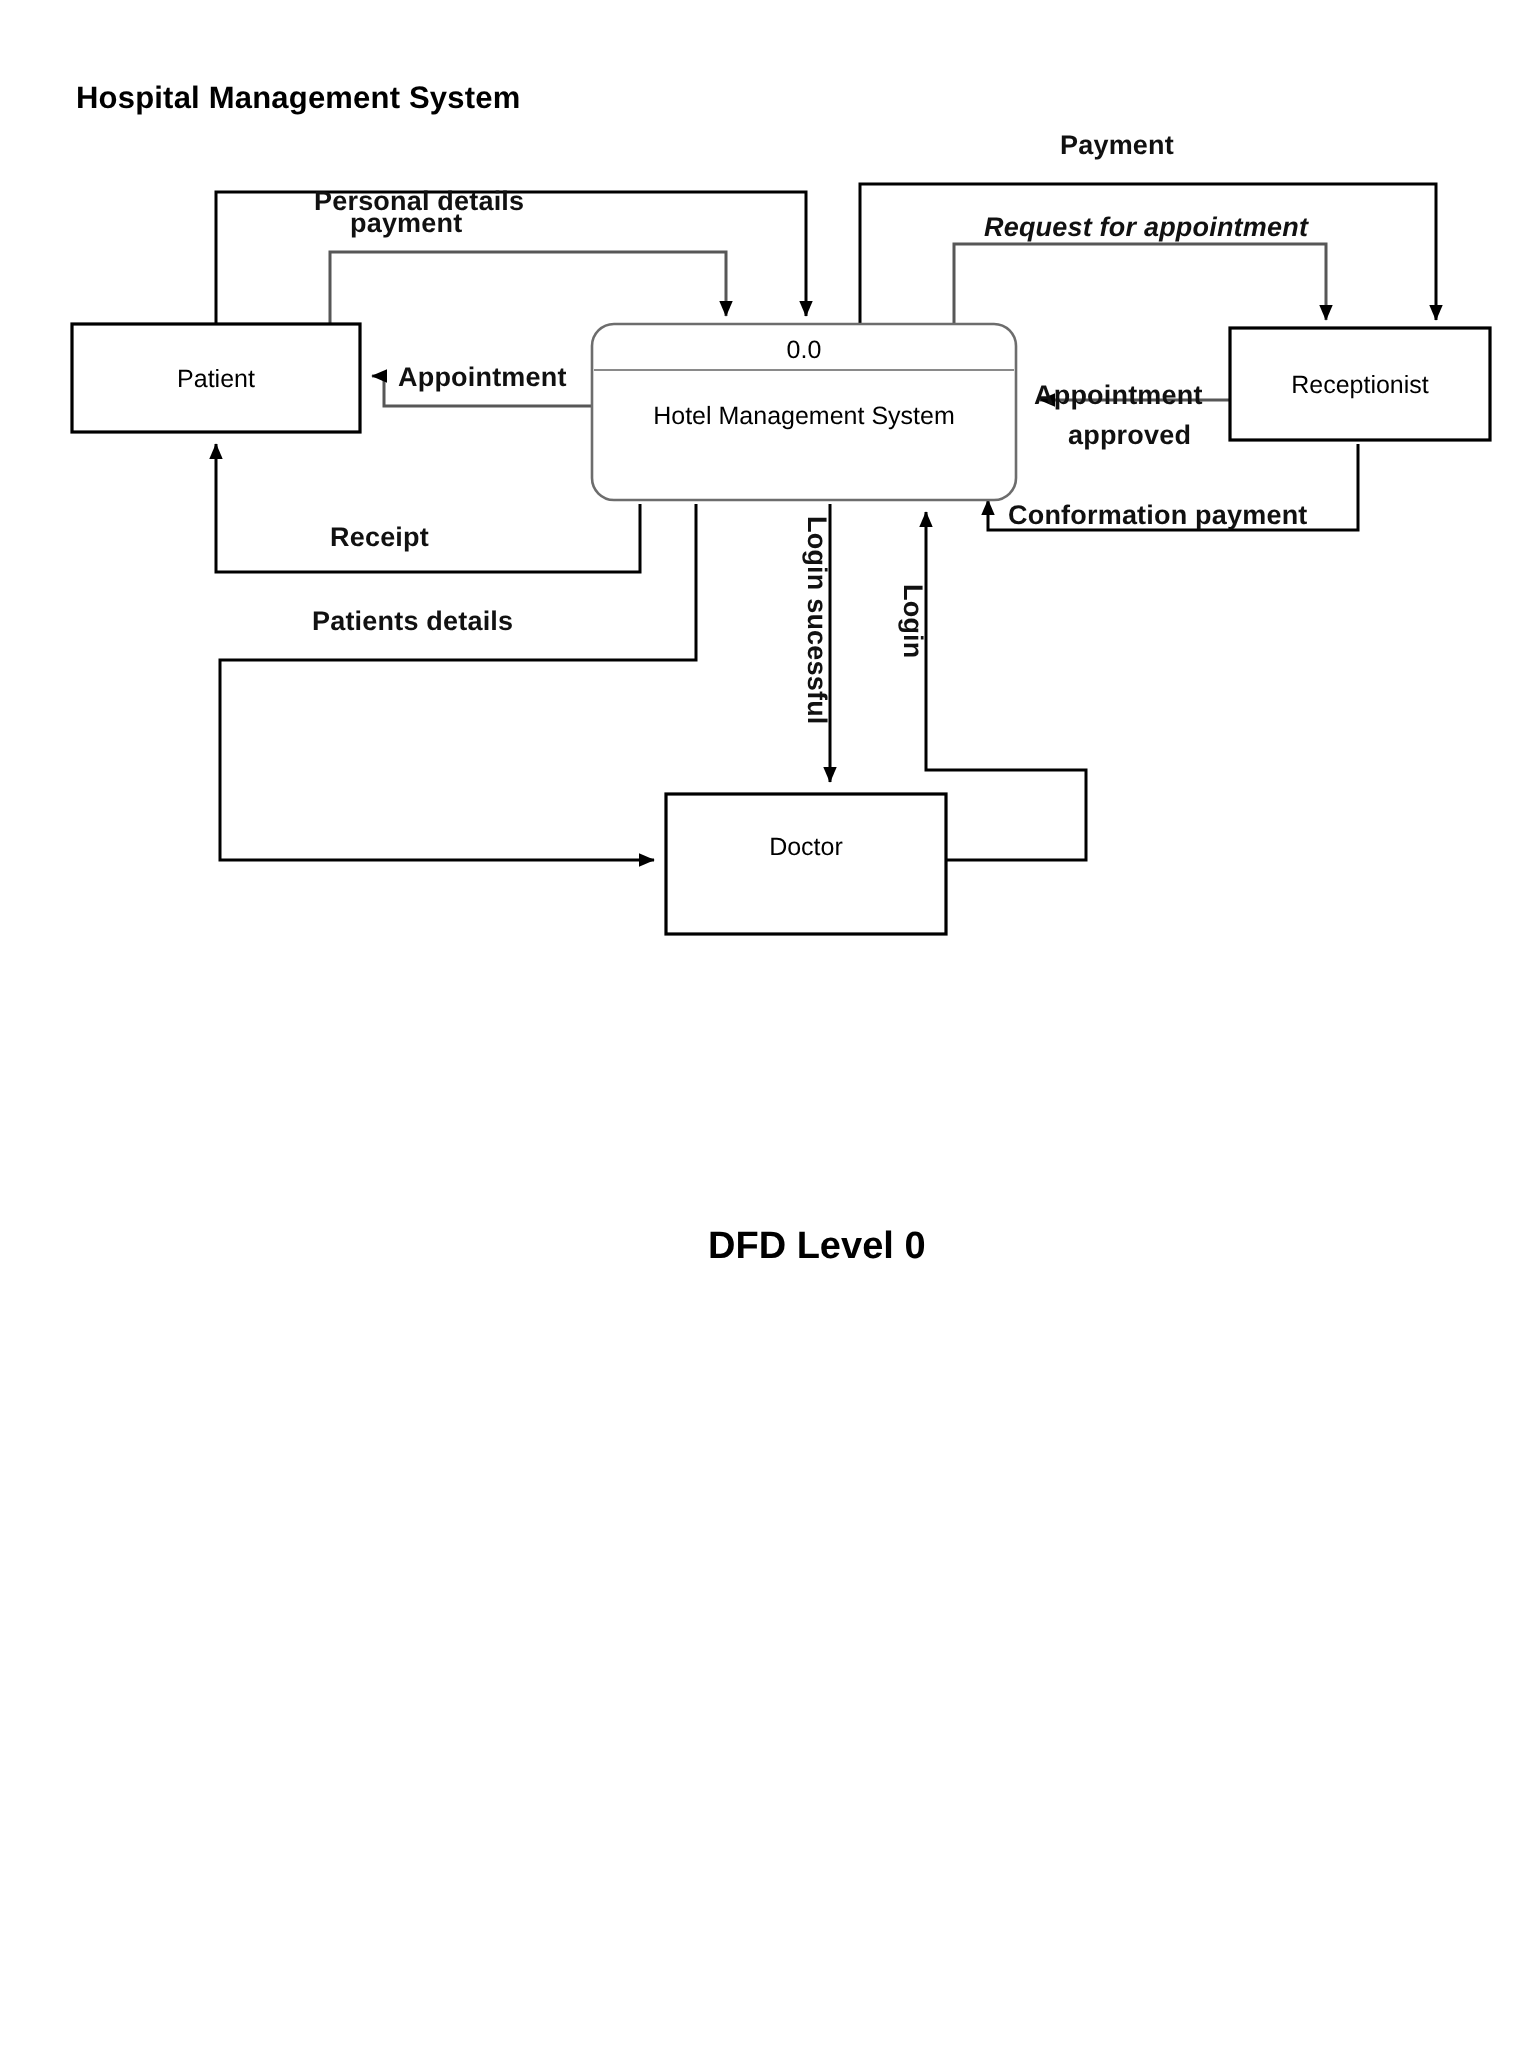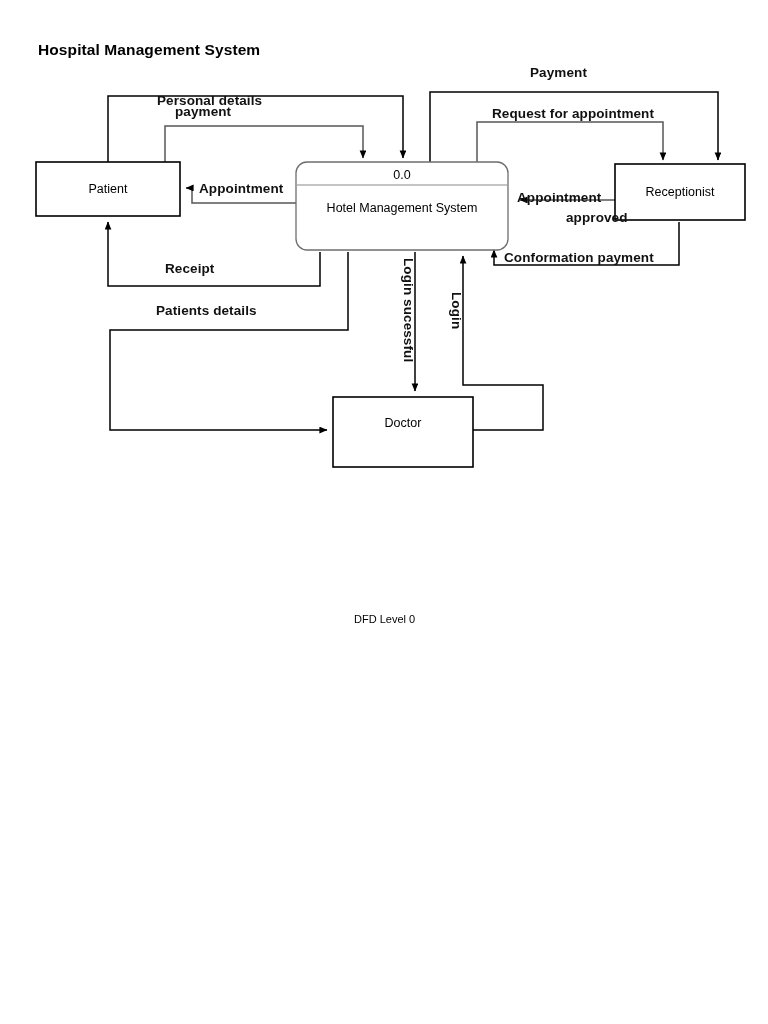--- a/index.html
+++ b/index.html
@@ -28,22 +28,22 @@
     top: 41px;
     font-size: 15.5px;
     font-weight: bold;
     letter-spacing: 0.1px;
     white-space: nowrap;
   }
   .footer-title {
     position: absolute;
     left: 354px;
     top: 613px;
-    font-size: 11px;
-    font-weight: normal;
+    font-size: 19px;
+    font-weight: bold;
     white-space: nowrap;
   }
   svg.diagram {
     position: absolute;
     left: 0;
     top: 0;
     width: 768px;
     height: 1024px;
     overflow: visible;
   }
@@ -164,25 +164,25 @@
   <div class="flow-label" style="left:175px; top:104px;">payment</div>
 
   <div class="flow-label" style="left:199px; top:181px;">Appointment</div>
 
   <div class="flow-label" style="left:165px; top:261px;">Receipt</div>
 
   <div class="flow-label" style="left:132px; top:303px;margin-left:24px;">Patients details</div>
 
   <div class="flow-label" style="left:530px; top:65px;">Payment</div>
 
-  <div class="flow-label" style="left:492px; top:106px;">Request for appointment</div>
+  <div class="flow-label" style="left:492px; top:106px;font-style:italic;">Request for appointment</div>
 
   <div class="flow-label" style="left:517px; top:190px;">Appointment</div>
 
-  <div class="flow-label" style="left:534px; top:210px;margin-left:32px;">approved</div>
+  <div class="flow-label" style="left:534px; top:210px;">approved</div>
 
   <div class="flow-label" style="left:504px; top:250px;">Conformation payment</div>
 
   <div class="flow-label vertical rot-down" style="left:416px; top:258px;">Login sucessful</div>
 
   <div class="flow-label vertical rot-down" style="left:464px; top:292px;">Login</div>
 
   <div class="footer-title">DFD Level 0</div>
 
 </div>

